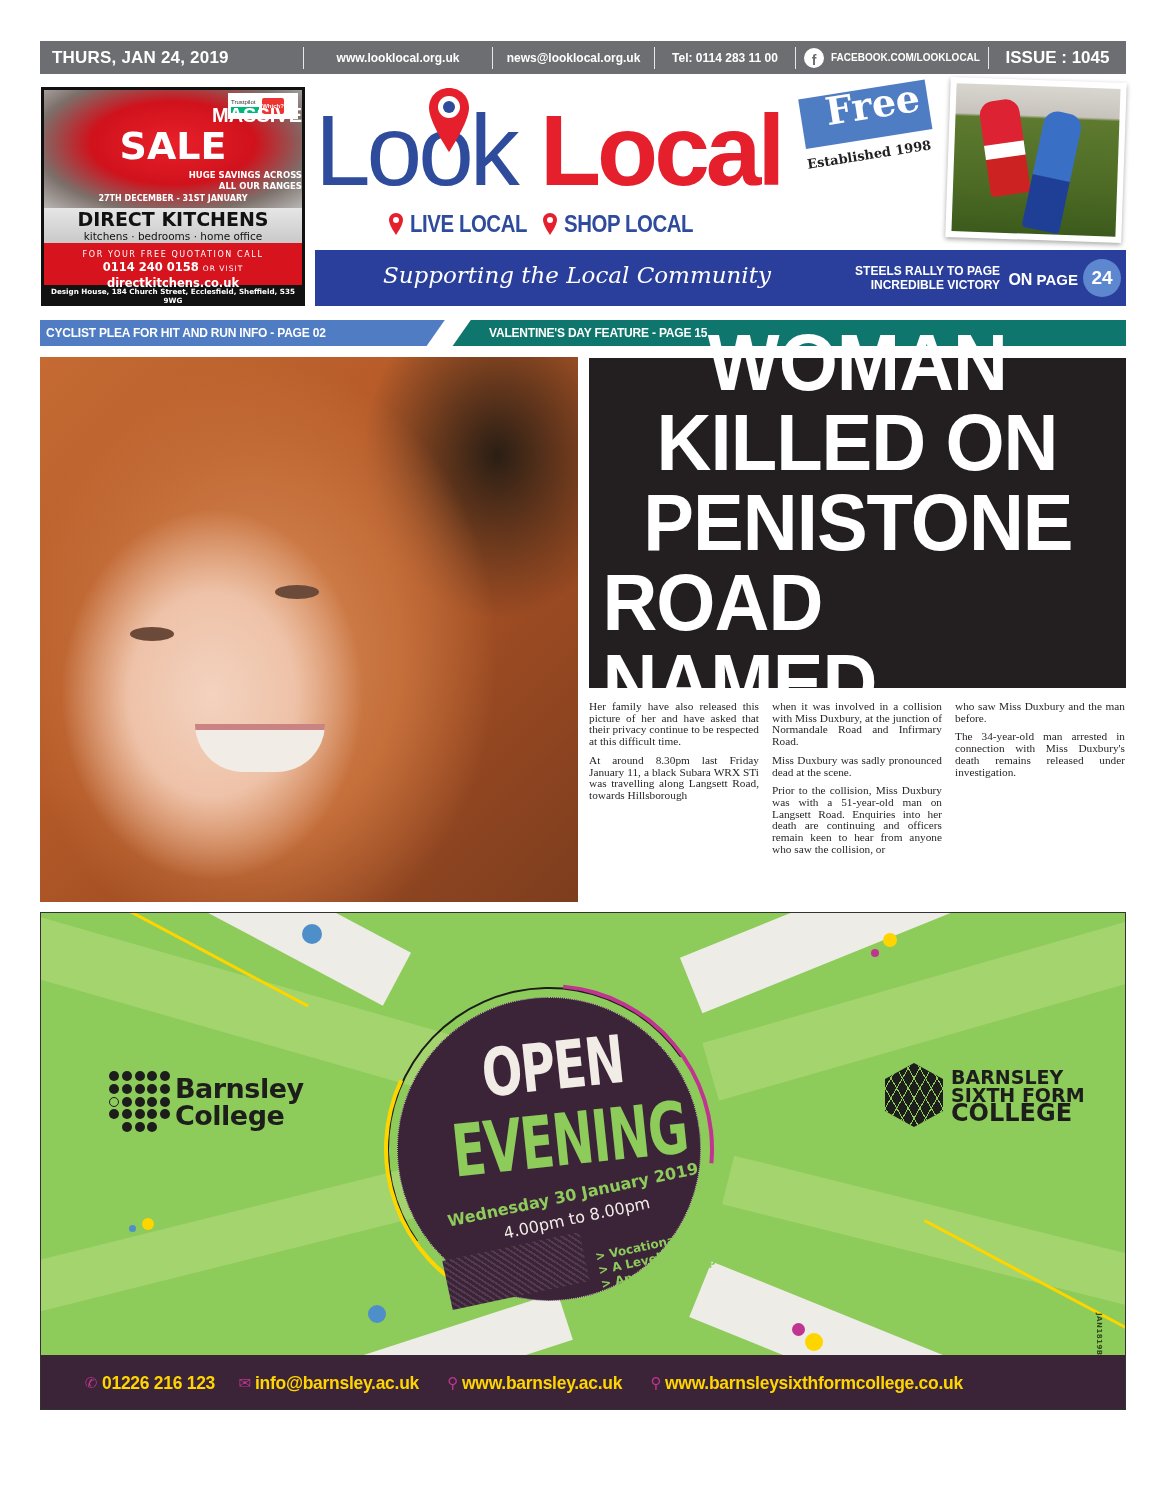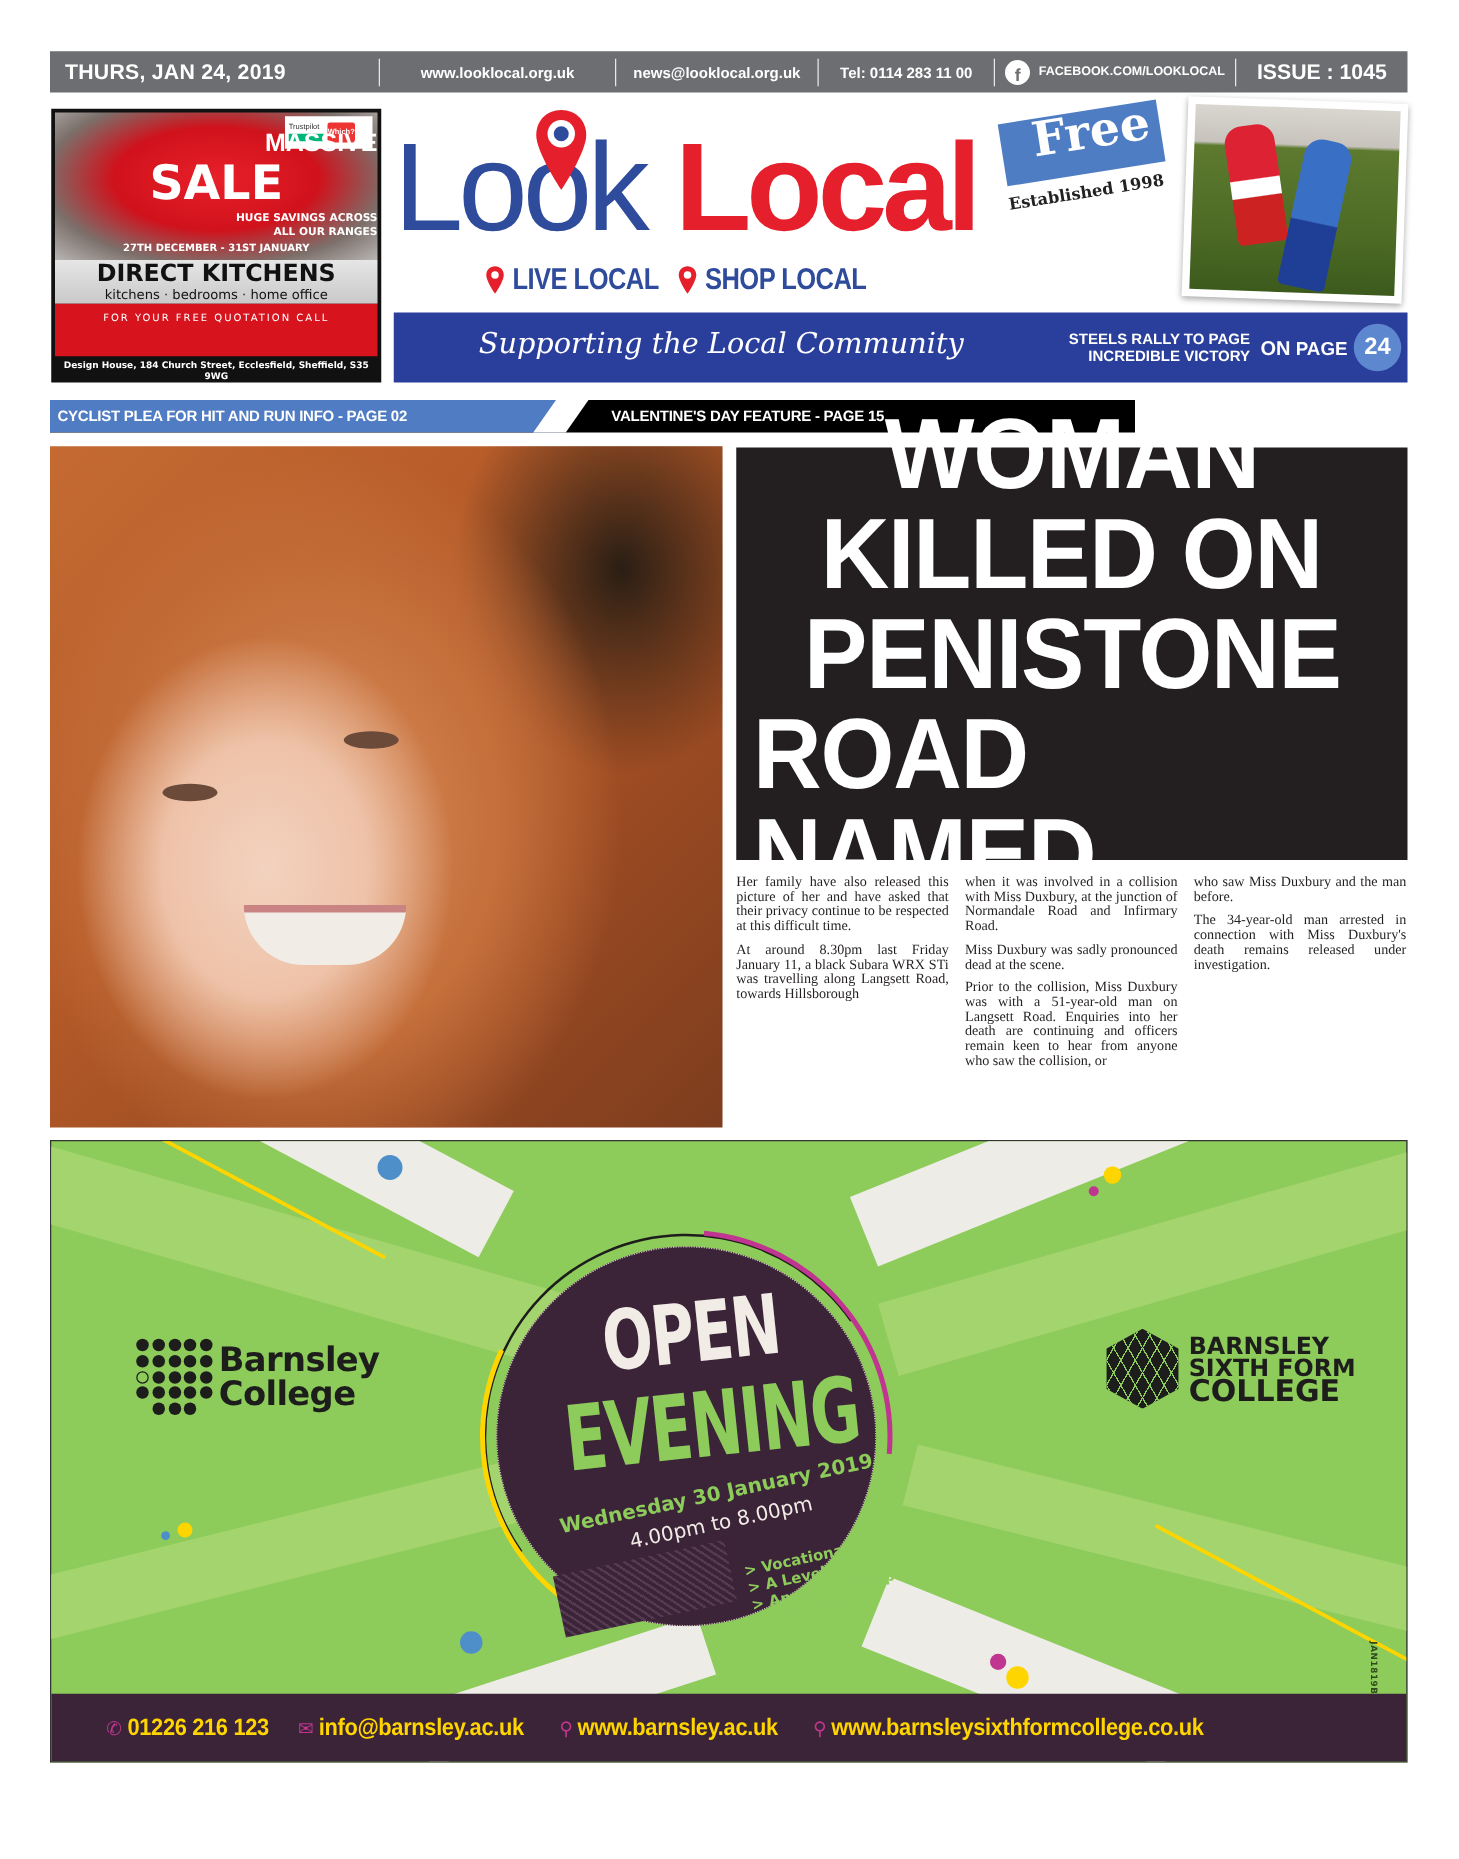--- a/index.html
+++ b/index.html
@@ -58,21 +58,21 @@
 
   
   #community-banner { left: 315px; top: 250px; width: 811px; height: 56px; background: #2a3f9b; }
   #community-banner .script { position: absolute; left: 68px; top: 12px; color: #fff; font-family: "DejaVu Serif", serif; font-style: italic; font-size: 23px; }
   #community-banner .steels { position: absolute; right: 126px; top: 14px; color: #fff; font-weight: bold; font-size: 12px; line-height: 14px; text-align: right; font-family: "Liberation Sans", sans-serif; }
   #community-banner .onpage { position: absolute; right: 48px; top: 21px; color: #fff; font-weight: bold; font-size: 15px; font-family: "Liberation Sans", sans-serif; }
   #community-banner .onpage .on { font-size: 16px; }
   #community-banner .pagenum { position: absolute; right: 5px; top: 9px; width: 38px; height: 38px; border-radius: 50%; background: #5d87cf; color: #ffffff; font-weight: bold; font-size: 19px; display: flex; align-items: center; justify-content: center; font-family: "Liberation Sans", sans-serif; }
 
   
-  #teaser-strip { left: 40px; top: 320px; width: 868px; height: 26px; background: #000000; overflow: hidden; padding-left: 32px; }
+  #teaser-strip { left: 40px; top: 320px; width: 1086px; height: 26px; background: #0f766e; overflow: hidden; padding-left: 32px; }
   #teaser-strip .blue { position: absolute; left: 0; top: 0; width: 405px; height: 26px; background: #4f7cc2; }
   #teaser-strip .slant { position: absolute; left: 395px; top: -4px; width: 26px; height: 36px; background: #fff; transform: skewX(-35deg); }
   #teaser-strip .slant2 { position: absolute; left: 388px; top: 0; width: 14px; height: 26px; background: #4f7cc2; transform: skewX(-35deg); }
   #teaser-strip .t1 { position: absolute; left: 6px; top: 6px; color: #fff; font-weight: bold; font-size: 12px; font-family: "Liberation Sans", sans-serif; letter-spacing: -0.2px; }
   #teaser-strip .t2 { position: absolute; left: 449px; top: 6px; color: #fff; font-weight: bold; font-size: 12px; font-family: "Liberation Sans", sans-serif; letter-spacing: -0.2px; }
 
   
   #victim-photo { left: 40px; top: 357px; width: 538px; height: 545px; overflow: hidden;
     background:
       radial-gradient(ellipse 28% 34% at 32% 62%, #f3d2bf 0%, #eec2a8 55%, rgba(230,170,130,0) 100%),
@@ -162,20 +162,25 @@
       <div>ALL OUR RANGES</div>
     </div>
     <div class="ad-dates">27TH DECEMBER - 31ST JANUARY</div>
   </div>
   <div class="ad-brand">
     <div class="b1">DIRECT KITCHENS</div>
     <div class="b2">kitchens · bedrooms · home office</div>
   </div>
   <div class="ad-quote">
     <div class="q1">FOR YOUR FREE QUOTATION CALL</div>
+    <div class="q2">
+      <span>0114 240 0158</span>
+      <span class="small">OR VISIT</span>
+      <span>directkitchens.co.uk</span>
+    </div>
   </div>
   <div class="ad-addr">Design House, 184 Church Street, Ecclesfield, Sheffield, S35 9WG</div>
 </div>
 
 <div id="logo" class="abs">
   <span class="logo-look">Look</span>
   <span class="logo-local">Local</span>
   <svg class="logo-pin" viewBox="0 0 44 70">
     <path d="M22 2 C10 2 2 11 2 22 C2 36 22 66 22 66 C22 66 42 36 42 22 C42 11 34 2 22 2 Z" fill="#e51f2b"></path>
     <circle cx="22" cy="21" r="11" fill="#fff"></circle>

